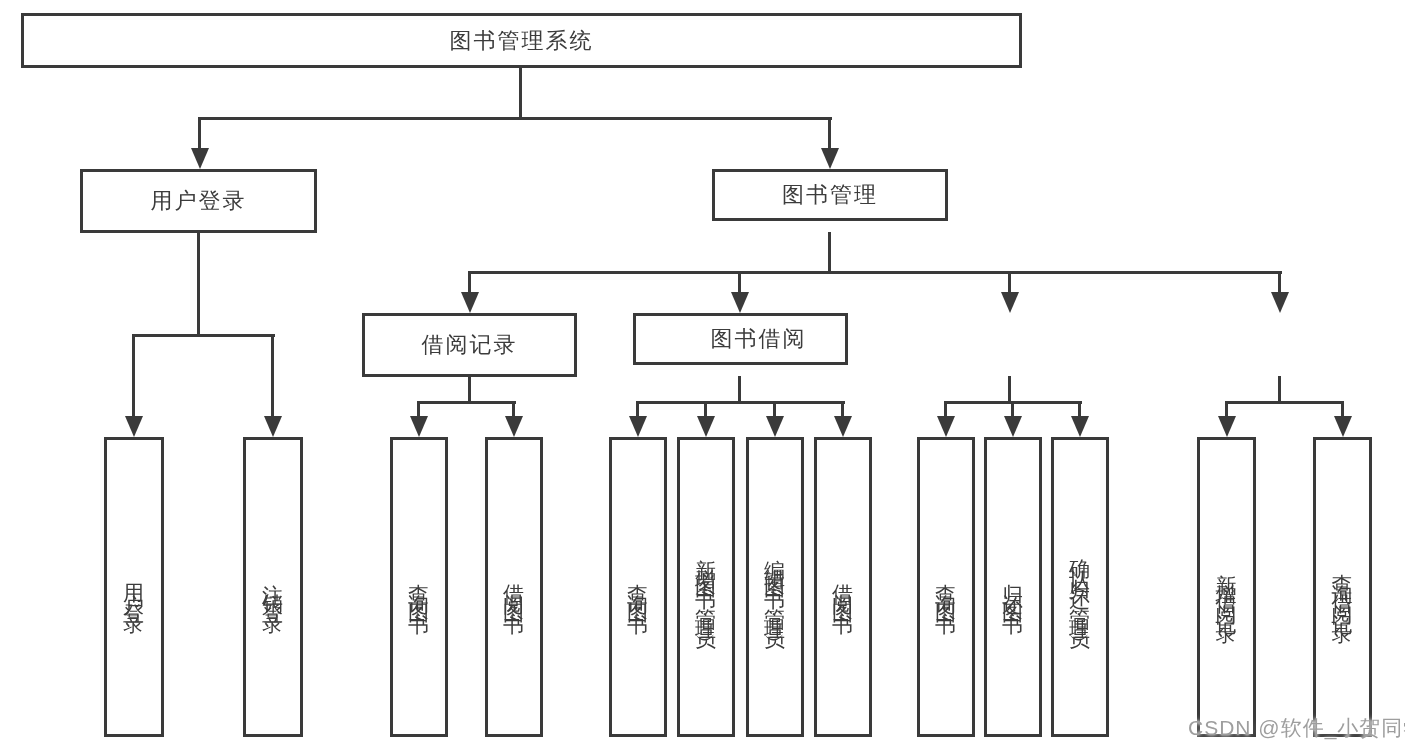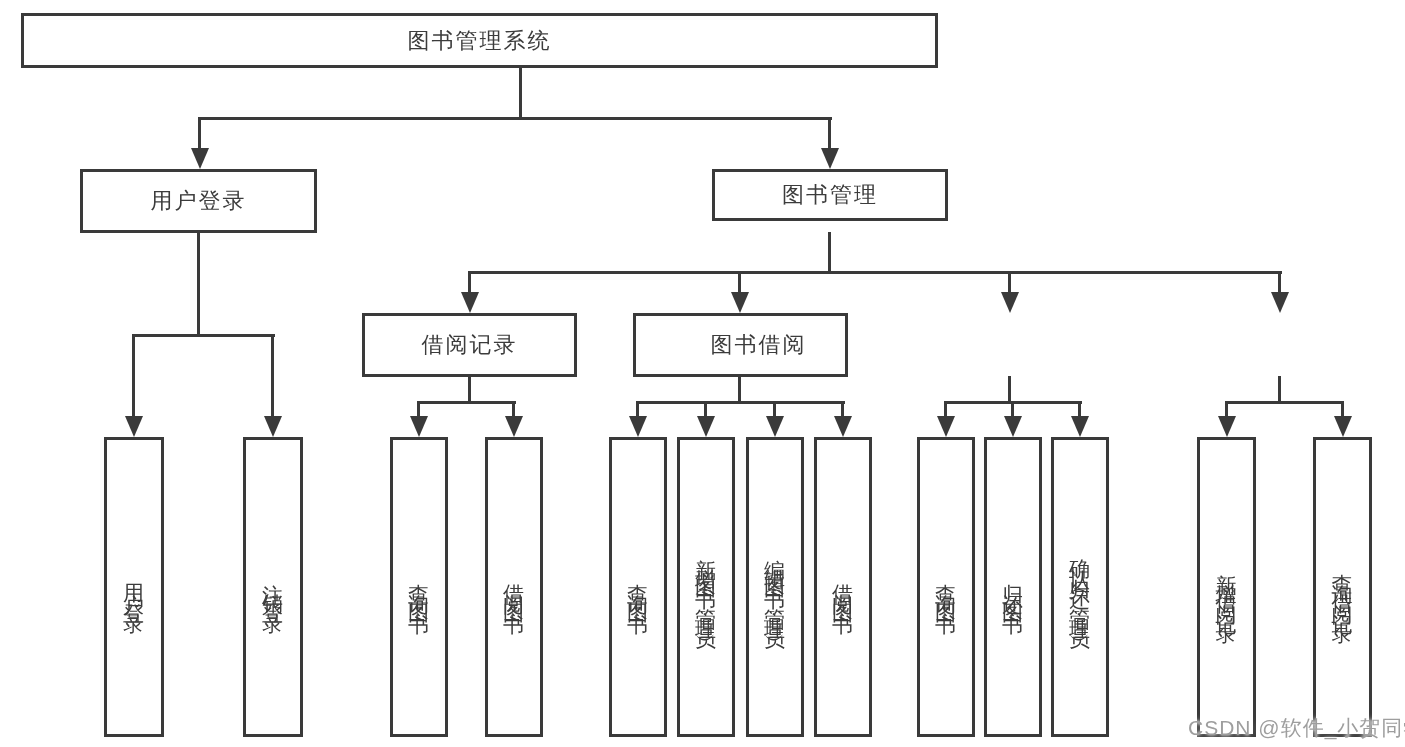--- a/index.html
+++ b/index.html
@@ -73,21 +73,21 @@
     letter-spacing: 1px;
     text-shadow: 0 0 3px #ffffff, 0 0 6px #ffffff;
     white-space: nowrap;
   }
 </style>
 </head>
 <body>
 
 <div class="stage">
 
-  <div class="box" style="left:21px; top:13px; width:917px; height:55px;">
+  <div class="box" style="left:21px; top:13px; width:1001px; height:55px;">
     <span class="hlabel">图书管理系统</span>
   </div>
 
   <div class="vline" style="left:519px; top:65px; height:55px;"></div>
   <div class="hline" style="left:199px; top:117px; width:633px;"></div>
   <div class="vline" style="left:198px; top:117px; height:33px;"></div>
   <div class="arrowhead" style="left:191px; top:148px;"></div>
   <div class="vline" style="left:828px; top:117px; height:33px;"></div>
   <div class="arrowhead" style="left:821px; top:148px;"></div>
 
@@ -112,21 +112,21 @@
   <div class="vline" style="left:738px; top:271px; height:23px;"></div>
   <div class="arrowhead" style="left:731px; top:292px;"></div>
   <div class="vline" style="left:1008px; top:271px; height:23px;"></div>
   <div class="arrowhead" style="left:1001px; top:292px;"></div>
   <div class="vline" style="left:1278px; top:271px; height:23px;"></div>
   <div class="arrowhead" style="left:1271px; top:292px;"></div>
 
   <div class="box" style="left:362px; top:313px; width:215px; height:64px;">
     <span class="hlabel">借阅记录</span>
   </div>
-  <div class="box" style="left:633px; top:313px; width:215px; height:64px;padding-left:36px;">
+  <div class="box" style="left:633px; top:313px; width:215px; height:52px;padding-left:36px;">
     <span class="hlabel">图书借阅</span>
   </div>
 
   <div class="vline" style="left:468px; top:376px; height:28px;"></div>
   <div class="hline" style="left:417px; top:401px; width:99px;"></div>
   <div class="vline" style="left:417px; top:401px; height:18px;"></div>
   <div class="arrowhead" style="left:410px; top:416px;"></div>
   <div class="vline" style="left:512px; top:401px; height:18px;"></div>
   <div class="arrowhead" style="left:505px; top:416px;"></div>
 

